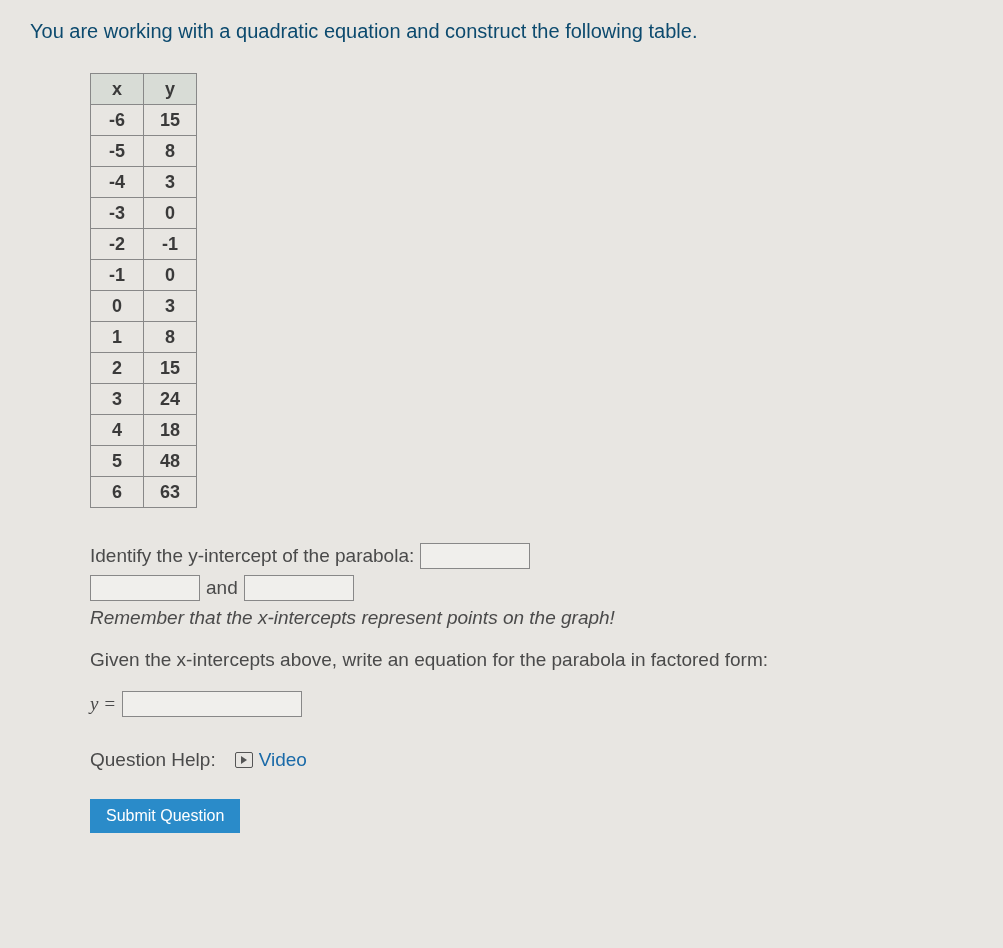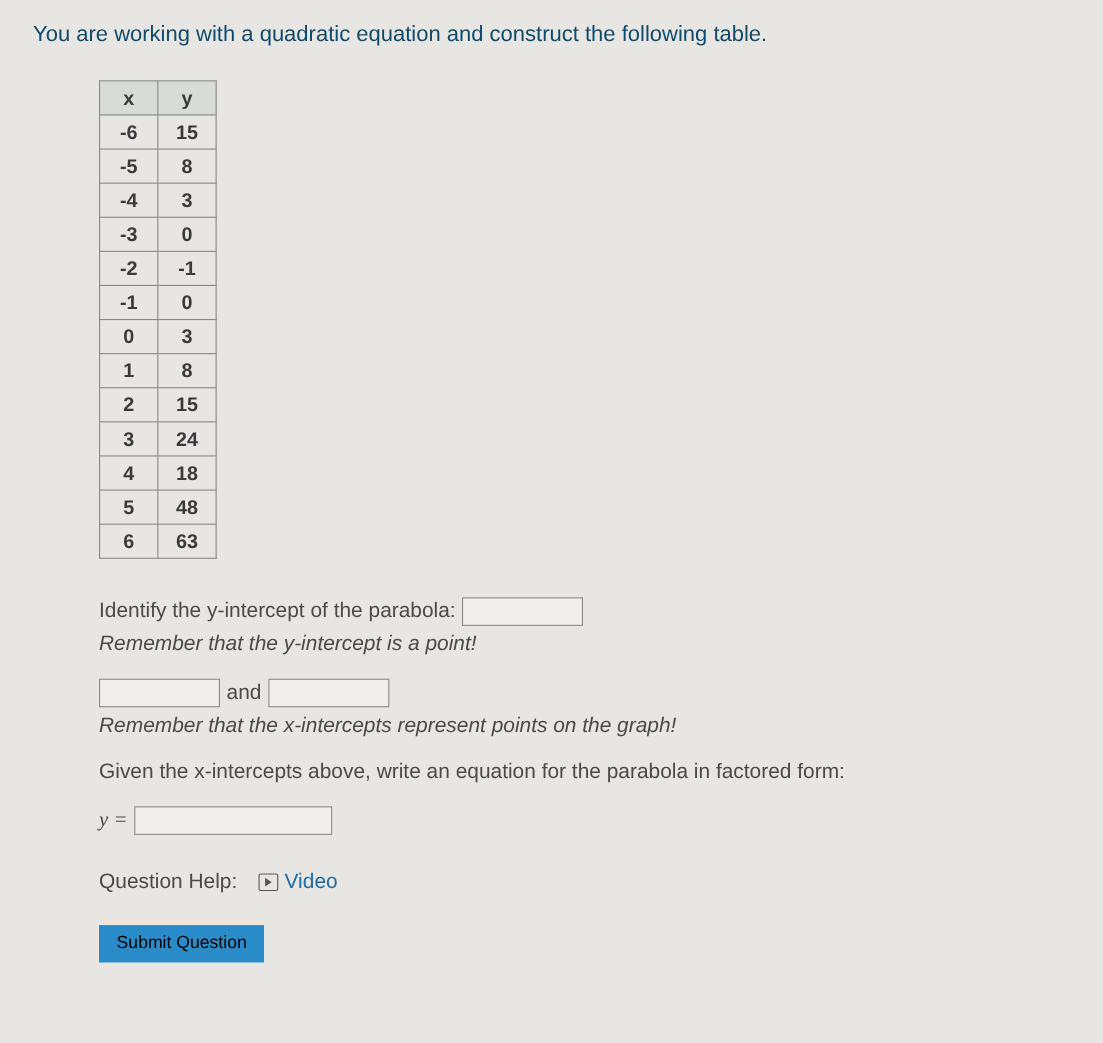--- a/index.html
+++ b/index.html
@@ -97,21 +97,21 @@
     width: 0;
     height: 0;
     border-left: 6px solid #555;
     border-top: 4px solid transparent;
     border-bottom: 4px solid transparent;
     margin-left: 1px;
   }
   .submit-btn {
     display: inline-block;
     background: #2a8bc9;
-    color: #000000;
+    color: #ffffff;
     border: none;
     padding: 8px 16px;
     font-size: 16px;
     font-family: Verdana, Geneva, sans-serif;
     cursor: pointer;
     margin-left: 60px;
   }
 </style>
 </head>
 <body>
@@ -182,21 +182,20 @@
       </tr>
     </tbody>
 </table>
 
 <div class="questions">
 
   <div class="line">
     <span>Identify the y-intercept of the parabola:</span>
     <input class="answer-input" type="text" style="">
   </div>
-  <div class="reminder">Remember that the y-intercept is a point!</div>
 
   <div class="line">
     <input class="answer-input" type="text" style="">
     <span>and</span>
     <input class="answer-input" type="text" style="">
   </div>
   <div class="reminder">Remember that the x-intercepts represent points on the graph!</div>
 
   <div class="line" style="margin-bottom:20px;">
     <span>Given the x-intercepts above, write an equation for the parabola in factored form:</span>

